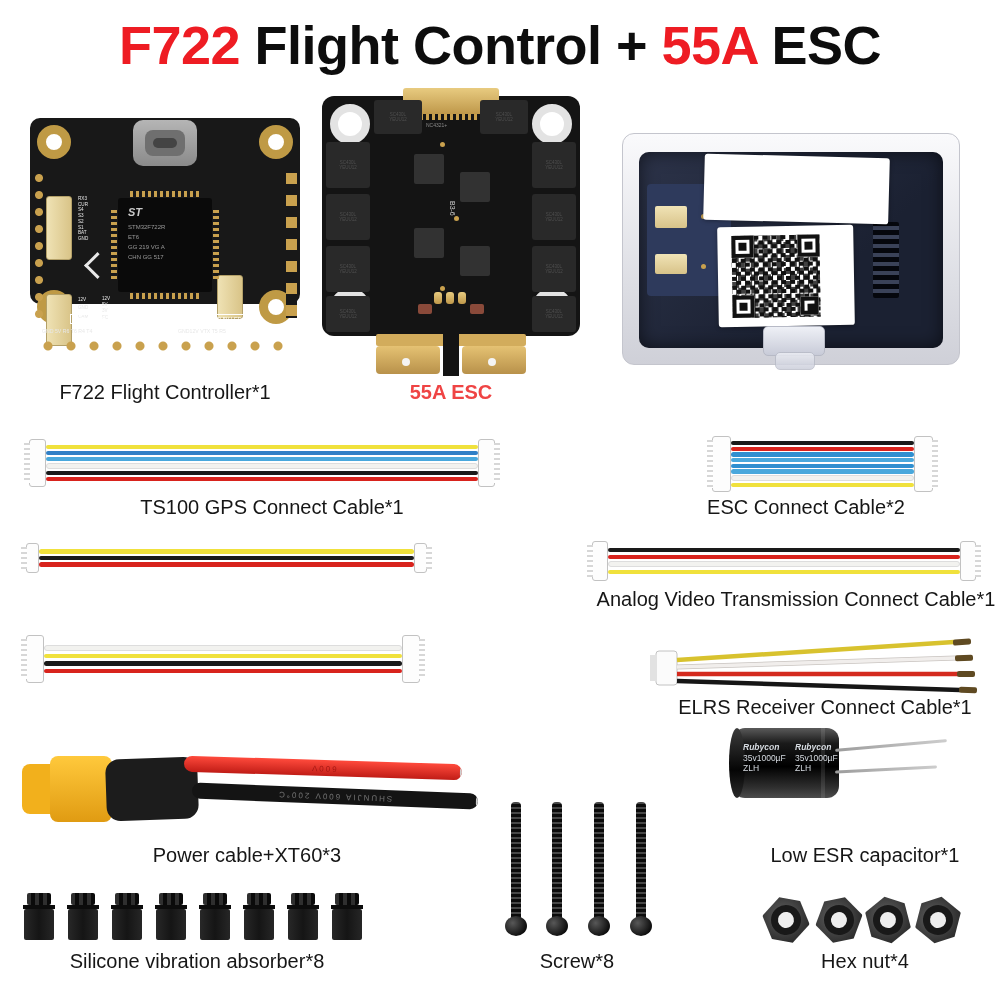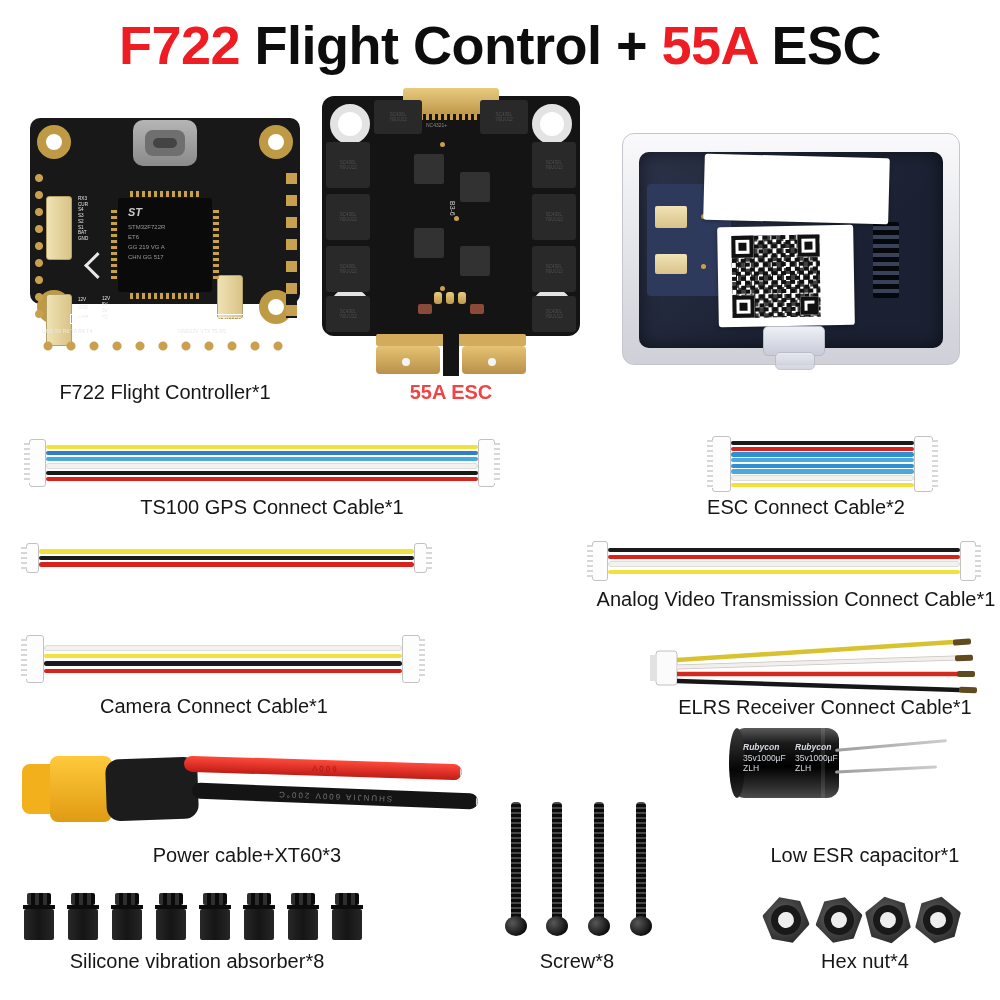--- a/index.html
+++ b/index.html
@@ -308,21 +308,20 @@
   <div class="cable" style="left:26px;top:636px;width:394px;height:46px;">
     <div class="jst l" style="width:16px;height:46px;"></div>
     <div class="wires" style="gap:3px;">
       <div class="wire" style="height:4px;background:#f2f2ef;border:1px solid #ddd;border-radius:3px;"></div>
       <div class="wire" style="height:4.5px;background:#f0e13c;"></div>
       <div class="wire" style="height:4.5px;background:#1a1a1a;"></div>
       <div class="wire" style="height:4.5px;background:#d8231d;"></div>
     </div>
     <div class="jst r" style="width:16px;height:46px;"></div>
   </div>
-  <div class="cap" style="left:14px;top:695px;width:400px;">Camera Connect Cable*1</div>
 
   <svg class="abs" style="left:648px;top:634px;" width="330" height="60" viewBox="0 0 330 60">
     <rect x="8" y="17" width="21" height="34" rx="3" fill="#fbfbfb" stroke="#c2c2c2"></rect>
     <rect x="2" y="21" width="7" height="26" fill="#e2e2e2"></rect>
     <line x1="29" y1="26" x2="306" y2="8" stroke="#d8c22e" stroke-width="4.5"></line>
     <line x1="29" y1="33" x2="308" y2="24" stroke="#c9c4c0" stroke-width="5"></line>
     <line x1="29" y1="33" x2="308" y2="24" stroke="#f1eeec" stroke-width="3.4"></line>
     <line x1="29" y1="40" x2="310" y2="40" stroke="#d42a1e" stroke-width="4.5"></line>
     <line x1="29" y1="47" x2="312" y2="56" stroke="#161616" stroke-width="4.5"></line>
     <rect x="305" y="5" width="18" height="6" rx="2" fill="#5f4a22" transform="rotate(-4 314 8)"></rect>

